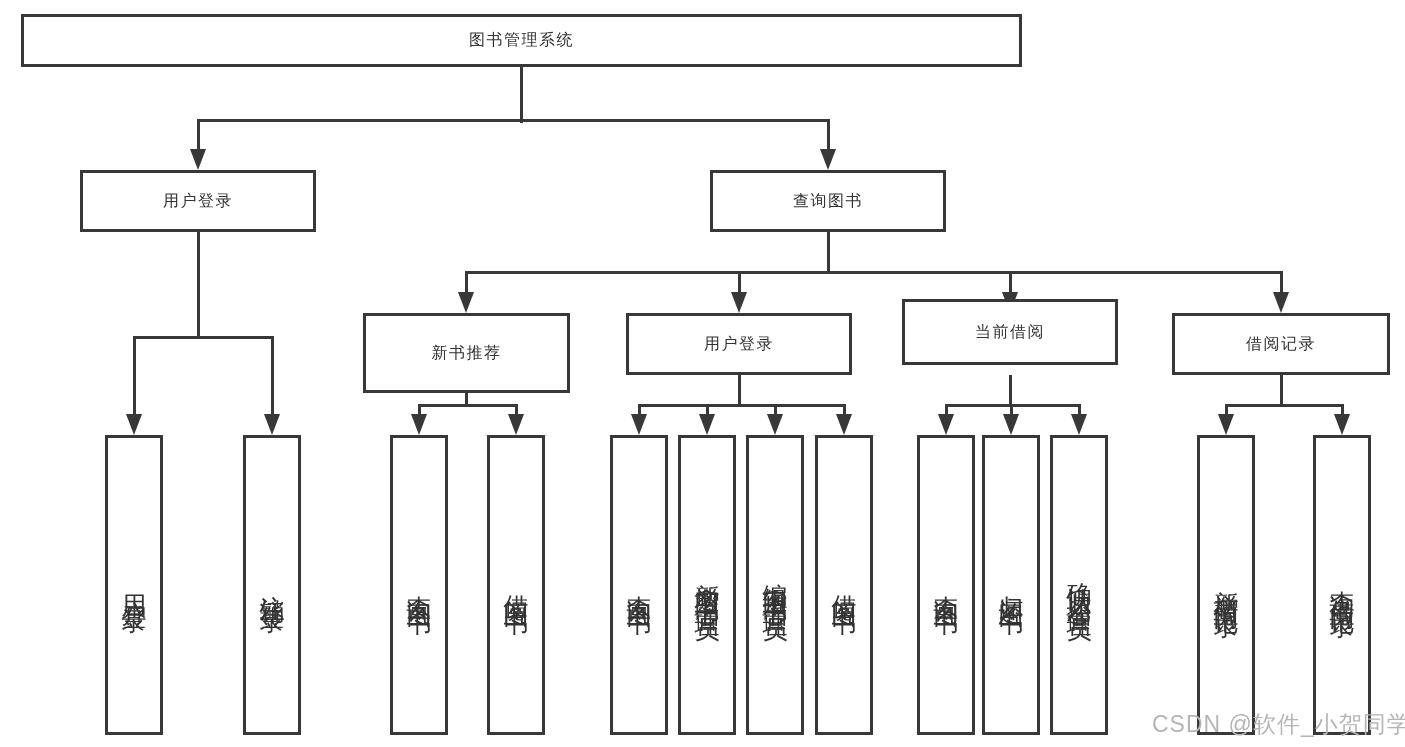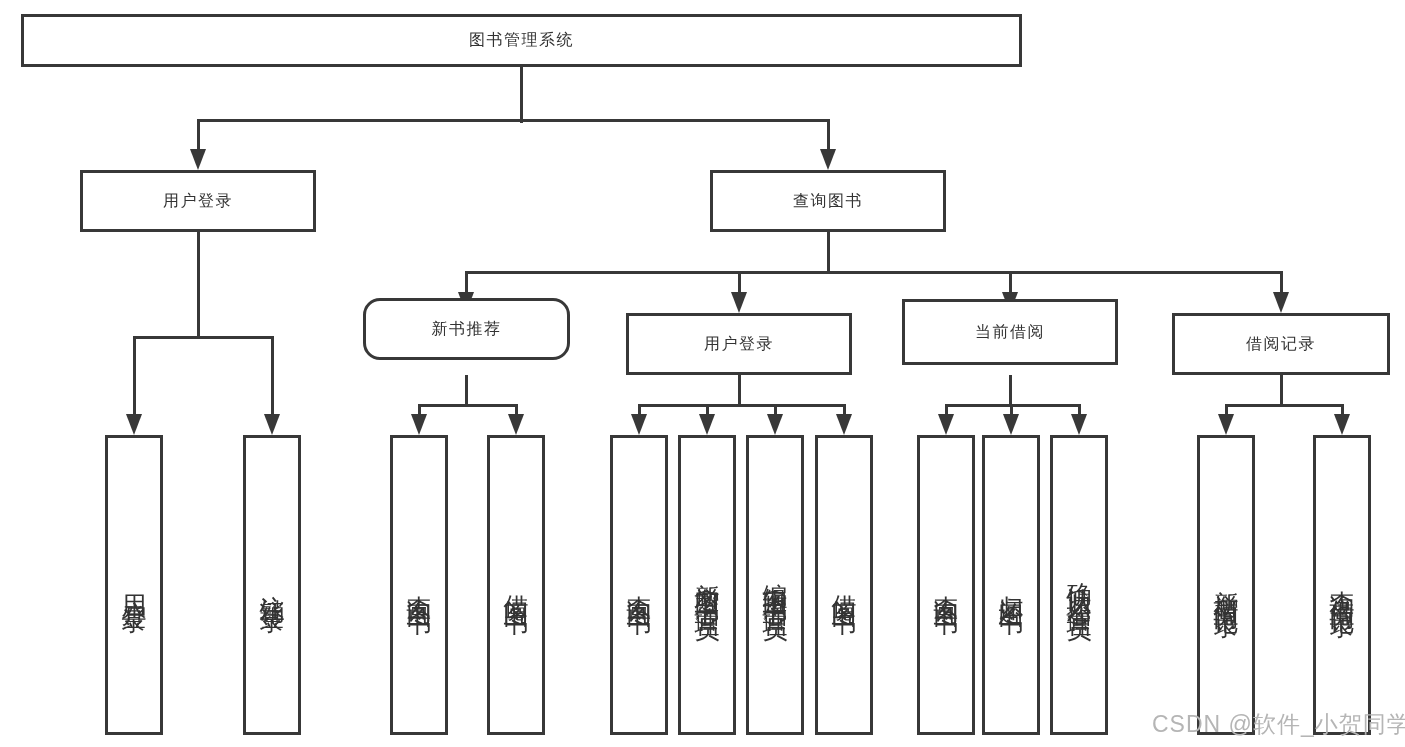--- a/index.html
+++ b/index.html
@@ -50,21 +50,21 @@
 </head>
 <body>
 
 <div class="canvas" style="--line: #383838; --text: #333333; --wm: #b5b5b5; --bg: #ffffff;">
 
   <div class="box h" style="left:21px;top:14px;width:1001px;height:53px;">图书管理系统</div>
 
   <div class="box h" style="left:80px;top:170px;width:236px;height:62px;">用户登录</div>
   <div class="box h" style="left:710px;top:170px;width:236px;height:62px;">查询图书</div>
 
-  <div class="box h" style="left:363px;top:298px;width:207px;height:62px;border-radius:17px;">新书推荐</div>
+  <div class="box h" style="left:363px;top:313px;width:207px;height:80px;">新书推荐</div>
   <div class="box h" style="left:626px;top:313px;width:226px;height:62px;">用户登录</div>
   <div class="box h" style="left:902px;top:299px;width:216px;height:66px;">当前借阅</div>
   <div class="box h" style="left:1172px;top:313px;width:218px;height:62px;">借阅记录</div>
 
   <div class="box v" style="left:105px;top:435px;width:58px;height:300px;">用户登录</div>
   <div class="box v" style="left:243px;top:435px;width:58px;height:300px;">注销登录</div>
 
   <div class="box v" style="left:390px;top:435px;width:58px;height:300px;">查询图书</div>
   <div class="box v" style="left:487px;top:435px;width:58px;height:300px;">借阅图书</div>
 

